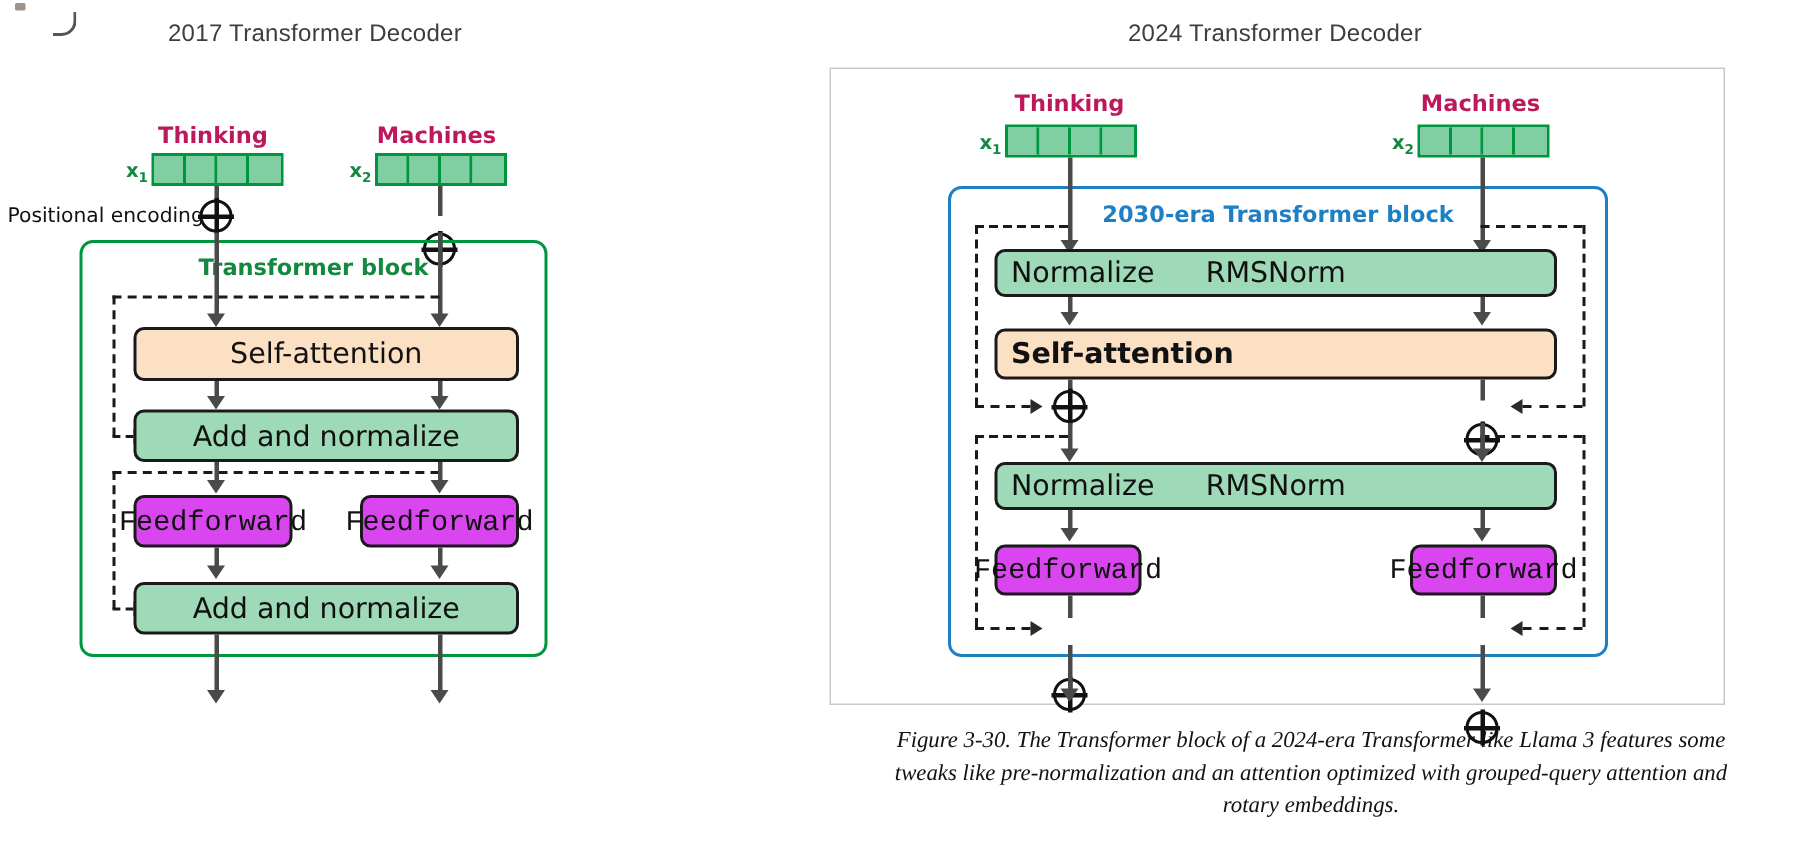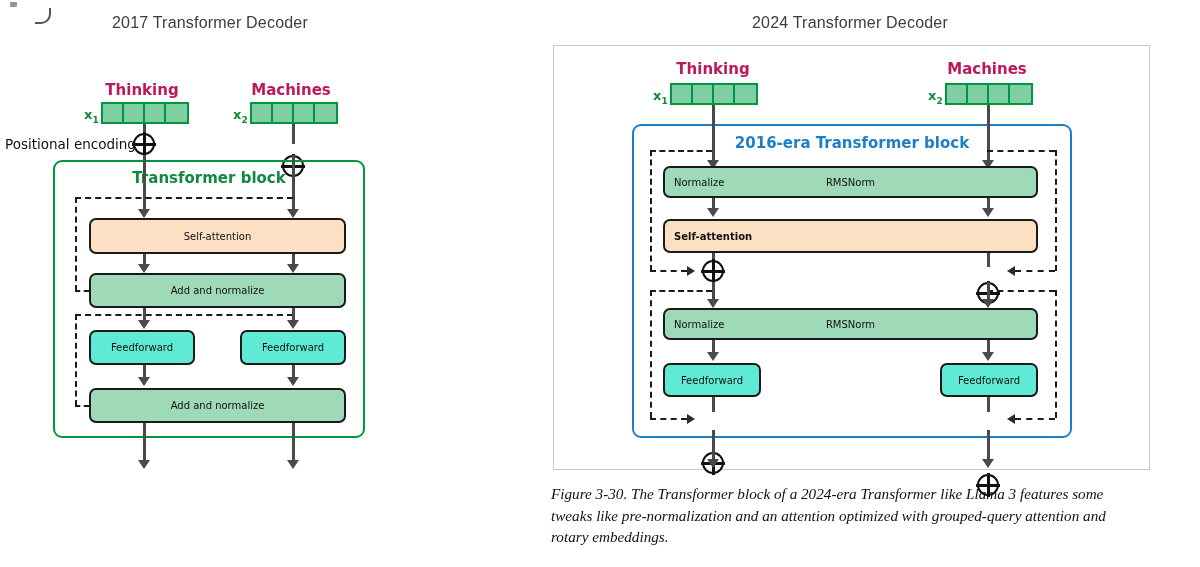--- a/index.html
+++ b/index.html
@@ -12,25 +12,25 @@
   .word{font-family:"DejaVu Sans",sans-serif;font-weight:700;font-size:15px;color:#be185d;
         text-align:center;white-space:nowrap;}
   .xlabel{font-family:"DejaVu Sans",sans-serif;font-weight:700;font-size:13px;color:#12893f;white-space:nowrap;}
   .xlabel sub{font-size:9px;}
   .tokrow{display:flex;border:2px solid #00963f;background:#ffffff;box-sizing:border-box;}
   .tokrow i{display:block;width:22px;height:100%;background:#7fcfa3;border-right:2px solid #00963f;box-sizing:border-box;}
   .tokrow i:last-child{border-right:none;}
 
   
   .box{box-sizing:border-box;border:2px solid #1a1a1a;border-radius:7px;
-       display:flex;align-items:center;font-family:"DejaVu Sans",sans-serif;font-size:10px;color:#111;}
+       display:flex;align-items:center;font-family:"DejaVu Sans",sans-serif;font-size:19px;color:#111;}
   .box.center{justify-content:center;}
   .b-green{background:#9ed9b8;}
   .b-peach{background:#fce0c4;}
-  .b-blue{background:#5eead4;}
+  .b-blue{background:#d946ef;font-family:Liberation Mono, monospace;}
   .lbl-left{padding-left:9px;font-weight:400;}
   .lbl-mid{position:absolute;left:0;right:0;text-align:center;}
 
   
   .outline-green{box-sizing:border-box;border:2px solid #00963f;border-radius:9px;}
   .outline-blue{box-sizing:border-box;border:2px solid #1f7fc4;border-radius:9px;}
   .frame-gray{box-sizing:border-box;border:1px solid #c9c9c9;background:#fff;}
   .blockname{font-family:"DejaVu Sans",sans-serif;font-weight:700;font-size:15px;white-space:nowrap;text-align:center;}
   .bn-green{color:#12893f;}
   .bn-blue{color:#1f7fc4;}
@@ -179,21 +179,21 @@
     <span>x</span><sub>2</sub>
   </div>
   <div class="abs tokrow" style="left:945px;top:83px;width:88px;height:22px;">
     <i></i>
       <i></i>
       <i></i>
       <i></i>
   </div>
 
   <div class="abs outline-blue" style="left:632px;top:124px;width:440px;height:314px;"></div>
-  <div class="abs blockname bn-blue" style="left:632px;top:134px;width:440px;">2016-era Transformer block</div>
+  <div class="abs blockname bn-blue" style="left:632px;top:134px;width:440px;">2030-era Transformer block</div>
 
   <div class="abs vline" style="left:712px;top:105px;height:58px;"></div>
   <div class="abs arrowhead" style="left:707px;top:160px;"></div>
   <div class="abs vline" style="left:987px;top:105px;height:58px;"></div>
   <div class="abs arrowhead" style="left:982px;top:160px;"></div>
 
   <div class="abs dashh" style="left:650px;top:150px;width:62px;"></div>
   <div class="abs dashv" style="left:650px;top:150px;height:121px;"></div>
   <div class="abs dashh" style="left:650px;top:270px;width:37px;"></div>
   <div class="abs arrowright" style="left:687px;top:266px;"></div>
@@ -257,14 +257,14 @@
   <div class="abs vline" style="left:712px;top:397px;height:15px;"></div>
   <div class="abs vline" style="left:987px;top:397px;height:15px;"></div>
   <div class="abs plus" style="left:702px;top:408px;"></div>
   <div class="abs plus" style="left:977px;top:408px;"></div>
 
   <div class="abs vline" style="left:712px;top:430px;height:32px;"></div>
   <div class="abs arrowhead" style="left:707px;top:459px;"></div>
   <div class="abs vline" style="left:987px;top:430px;height:32px;"></div>
   <div class="abs arrowhead" style="left:982px;top:459px;"></div>
 
-  <div class="abs caption" style="left:551px;top:483px;width:582px;">Figure 3-30. The Transformer block of a 2024-era Transformer like Llama 3 features some tweaks like pre-normalization and an attention optimized with grouped-query attention and rotary embeddings.</div>
+  <div class="abs caption" style="left:583px;top:483px;width:582px;text-align:center;">Figure 3-30. The Transformer block of a 2024-era Transformer like Llama 3 features some tweaks like pre-normalization and an attention optimized with grouped-query attention and rotary embeddings.</div>
 </div>
 
 </body></html>

